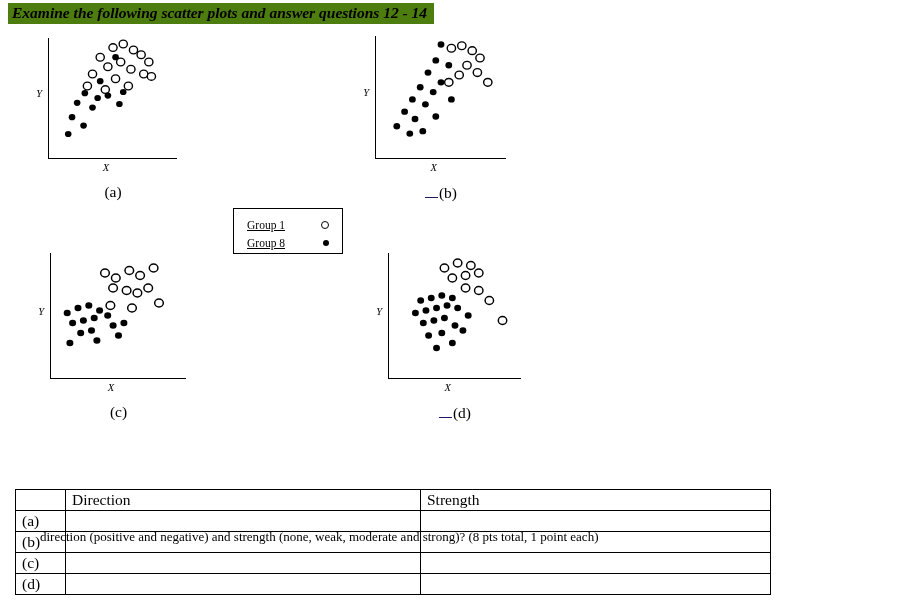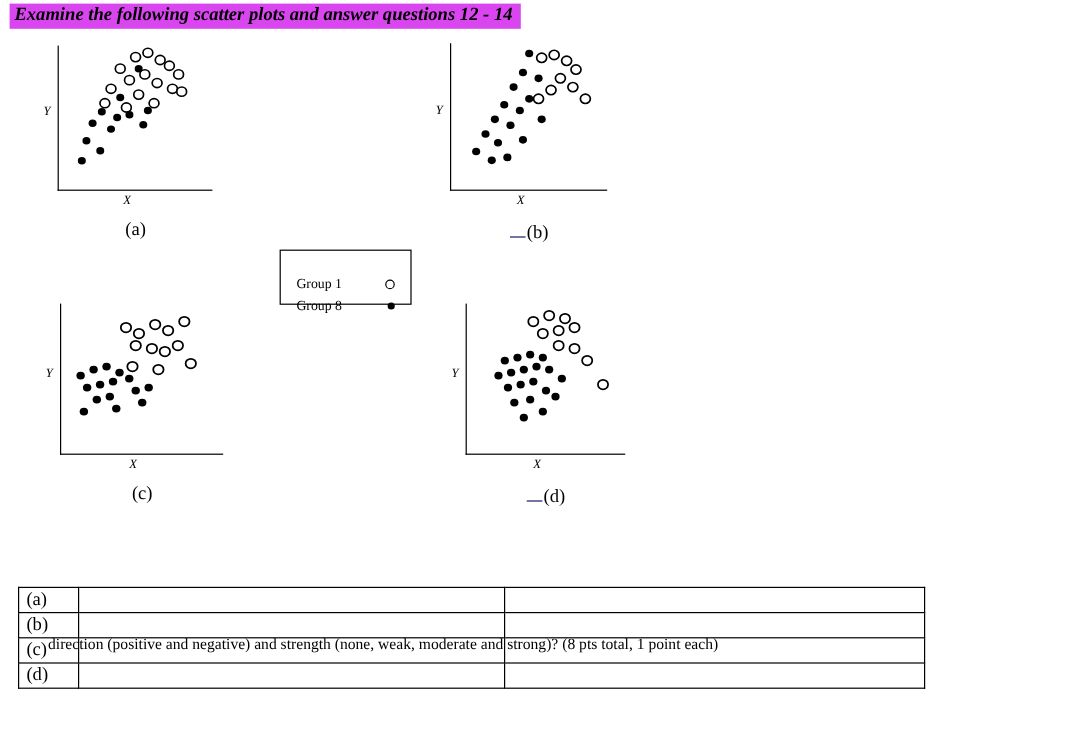--- a/index.html
+++ b/index.html
@@ -4,21 +4,21 @@
 <style>
   html,body{margin:0;padding:0;}
   body{
     width:903px;height:612px;background:#ffffff;color:#000;
     font-family:"Liberation Serif",serif;position:relative;overflow:hidden;
   }
   .page{position:relative;width:903px;height:612px;}
 
   .title{
     position:absolute;left:8px;top:3px;
-    background:#d946ef;font-style:italic;font-weight:bold;
+    background:#4d7c0f;font-style:italic;font-weight:bold;
     font-size:15.5px;padding:1px 7px 2px 4px;white-space:nowrap;
   }
 
   
   .plot{position:absolute;border-left:1.3px solid #000;border-bottom:1.3px solid #000;}
   .plot svg{position:absolute;left:0;top:0;width:100%;height:100%;overflow:visible;}
   .plot-a{left:48px;top:38px;width:128px;height:120px;}
   .plot-b{left:375px;top:36px;width:130px;height:122px;}
   .plot-c{left:50px;top:253px;width:135px;height:125px;}
   .plot-d{left:388px;top:253px;width:132px;height:125px;}
@@ -35,22 +35,23 @@
     transform:translateX(-50%);font-size:15.5px;white-space:nowrap;
   }
   .blank{
     display:inline-block;width:13px;height:0.9em;
     border-bottom:1.6px solid #1a1a66;margin-right:1px;
   }
 
   
   .legend{
     position:absolute;left:233px;top:208px;width:110px;height:46px;
-    border:1px solid #000;box-sizing:border-box;padding-top:19px;
+    border:1px solid #000;box-sizing:border-box;padding-top:7px;
     font-size:11.5px;
+    text-decoration:underline;
   }
   .legend-row{
     display:flex;justify-content:space-between;align-items:center;
     height:18px;padding:0 13px;
   }
   .mk{display:inline-block;border-radius:50%;}
   .mk.open{width:6px;height:6px;border:1.2px solid #000;background:#fff;}
   .mk.filled{width:6px;height:6px;background:#000;}
 
   
@@ -232,20 +233,25 @@
 
   <div class="q2">direction (positive and negative) and strength (none, weak, moderate and strong)? (8 pts total, 1 point each)</div>
 
   <table class="anstable">
     <colgroup>
         <col class="c0">
         <col class="c1">
         <col class="c2">
       </colgroup>
     <tbody>
+        <tr>
+      <th></th>
+      <th>Direction</th>
+      <th>Strength</th>
+    </tr>
     <tr>
       <td>(a)</td>
       <td></td>
       <td></td>
     </tr>
     <tr>
       <td>(b)</td>
       <td></td>
       <td></td>
     </tr>

